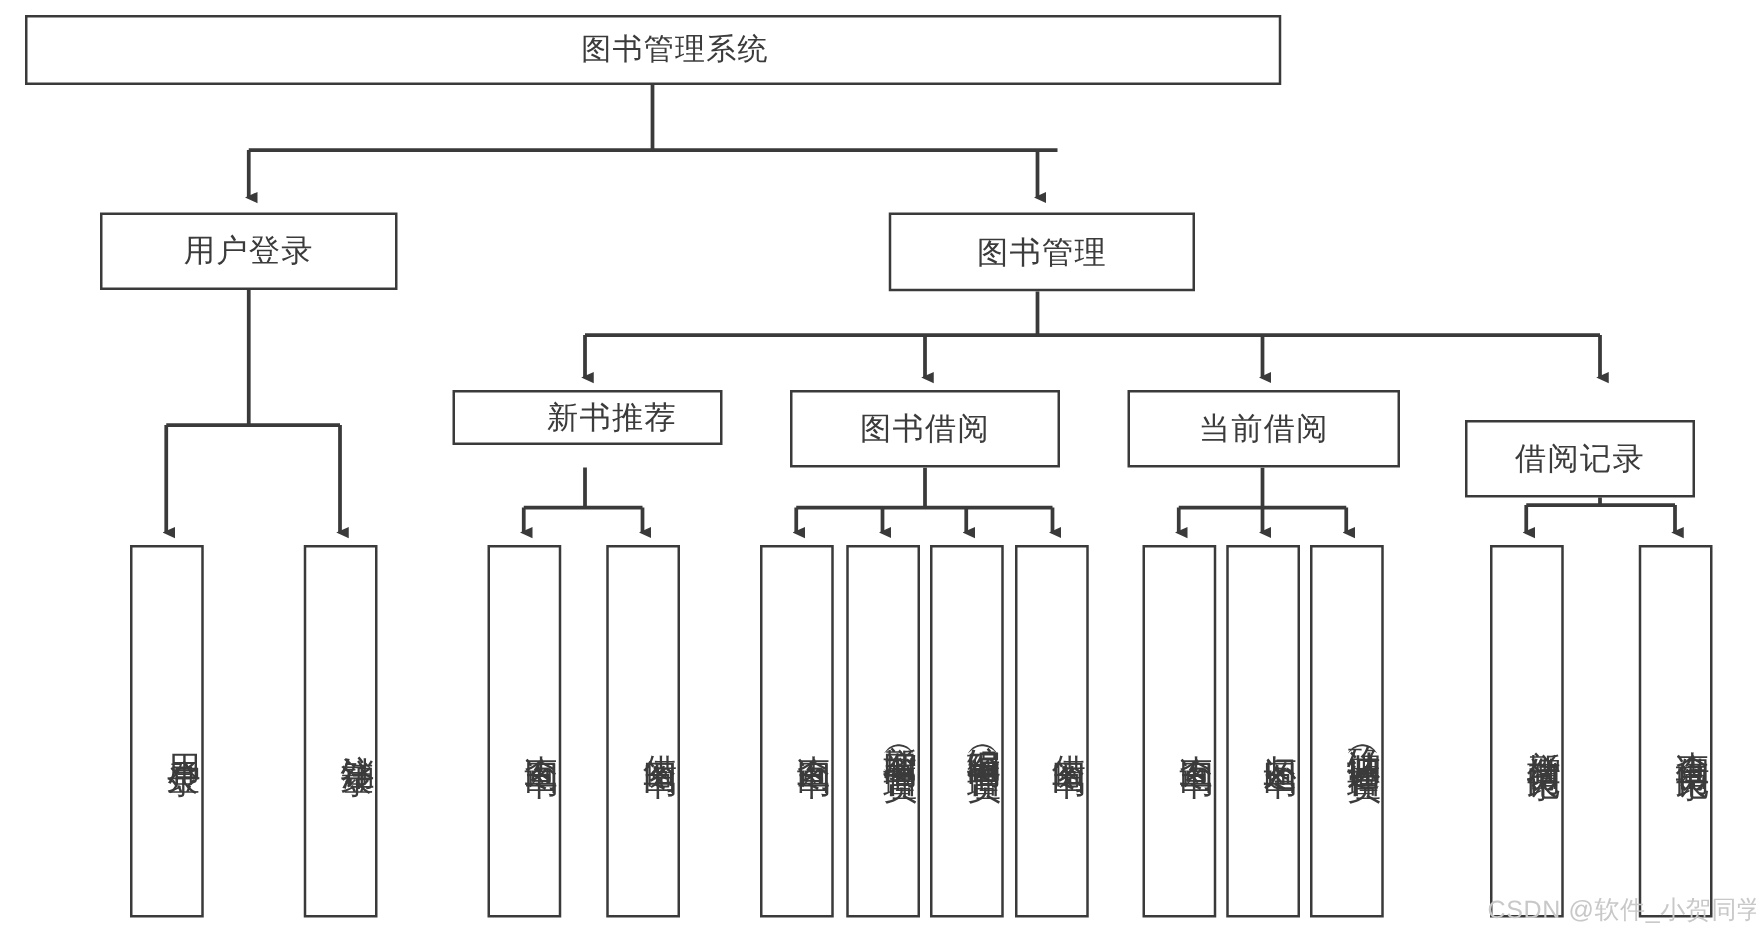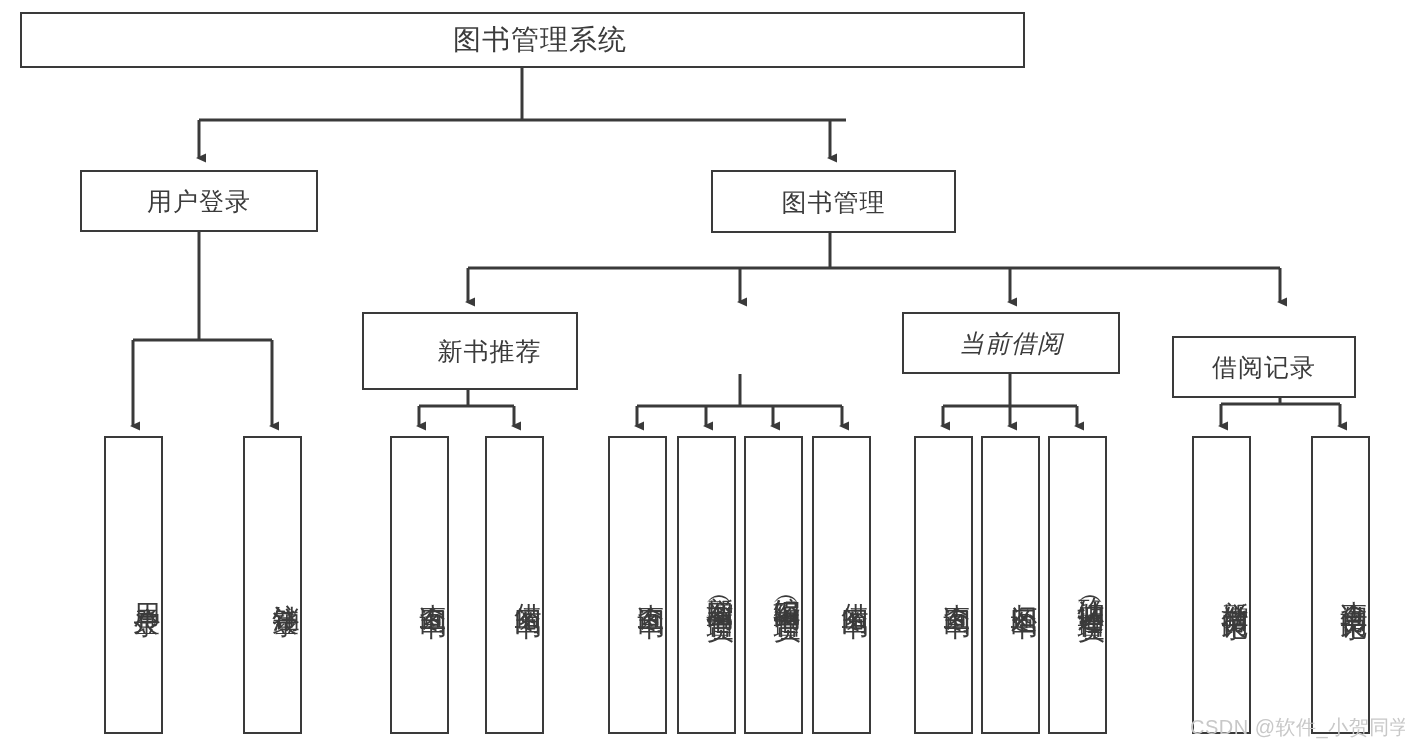--- a/index.html
+++ b/index.html
@@ -36,21 +36,21 @@
     justify-content: center;
     text-align: center;
     overflow: hidden;
   }
   .node.horiz {
     font-size: 25px;
     letter-spacing: 1px;
     line-height: 1.2;
   }
   .node.root {
-    font-size: 28px;
+    font-size: 24px;
     padding-left: 35px;
   }
   .node.vert {
     writing-mode: vertical-rl;
     text-orientation: upright;
     font-size: 27px;
     letter-spacing: 3px;
     line-height: 1.05;
     align-items: flex-start;
     justify-content: center;
@@ -124,22 +124,23 @@
       <path d="M1221,404 L1221,426" marker-end="url(#arrow)"></path>
       <path d="M1340,404 L1340,426" marker-end="url(#arrow)"></path>
     </g>
   </svg>
 
   <div class="node horiz root" style="left:20px; top:12px; width:1005px; height:56px;">图书管理系统</div>
 
   <div class="node horiz" style="left:80px; top:170px; width:238px; height:62px;">用户登录</div>
   <div class="node horiz" style="left:711px; top:170px; width:245px; height:63px;">图书管理</div>
 
-  <div class="node horiz" style="left:362px; top:312px; width:216px; height:78px;padding-left:39px;">新书推荐</div>
-  <div class="node horiz" style="left:902px; top:312px; width:218px; height:62px;font-style:italic;">当前借阅</div>
+  <div class="node horiz" style="left:362px; top:312px; width:216px; height:44px;padding-left:39px;">新书推荐</div>
+  <div class="node horiz" style="left:632px; top:312px; width:216px; height:62px;">图书借阅</div>
+  <div class="node horiz" style="left:902px; top:312px; width:218px; height:62px;">当前借阅</div>
   <div class="node horiz" style="left:1172px; top:312px; width:184px; height:62px;margin-top:24px;">借阅记录</div>
 
   <div class="node vert" style="left:104px; top:436px; width:59px; height:298px;">
     <span class="vtext">用户登录</span>
   </div>
   <div class="node vert" style="left:243px; top:436px; width:59px; height:298px;">
     <span class="vtext">注销登录</span>
   </div>
 
   <div class="node vert" style="left:390px; top:436px; width:59px; height:298px;">

